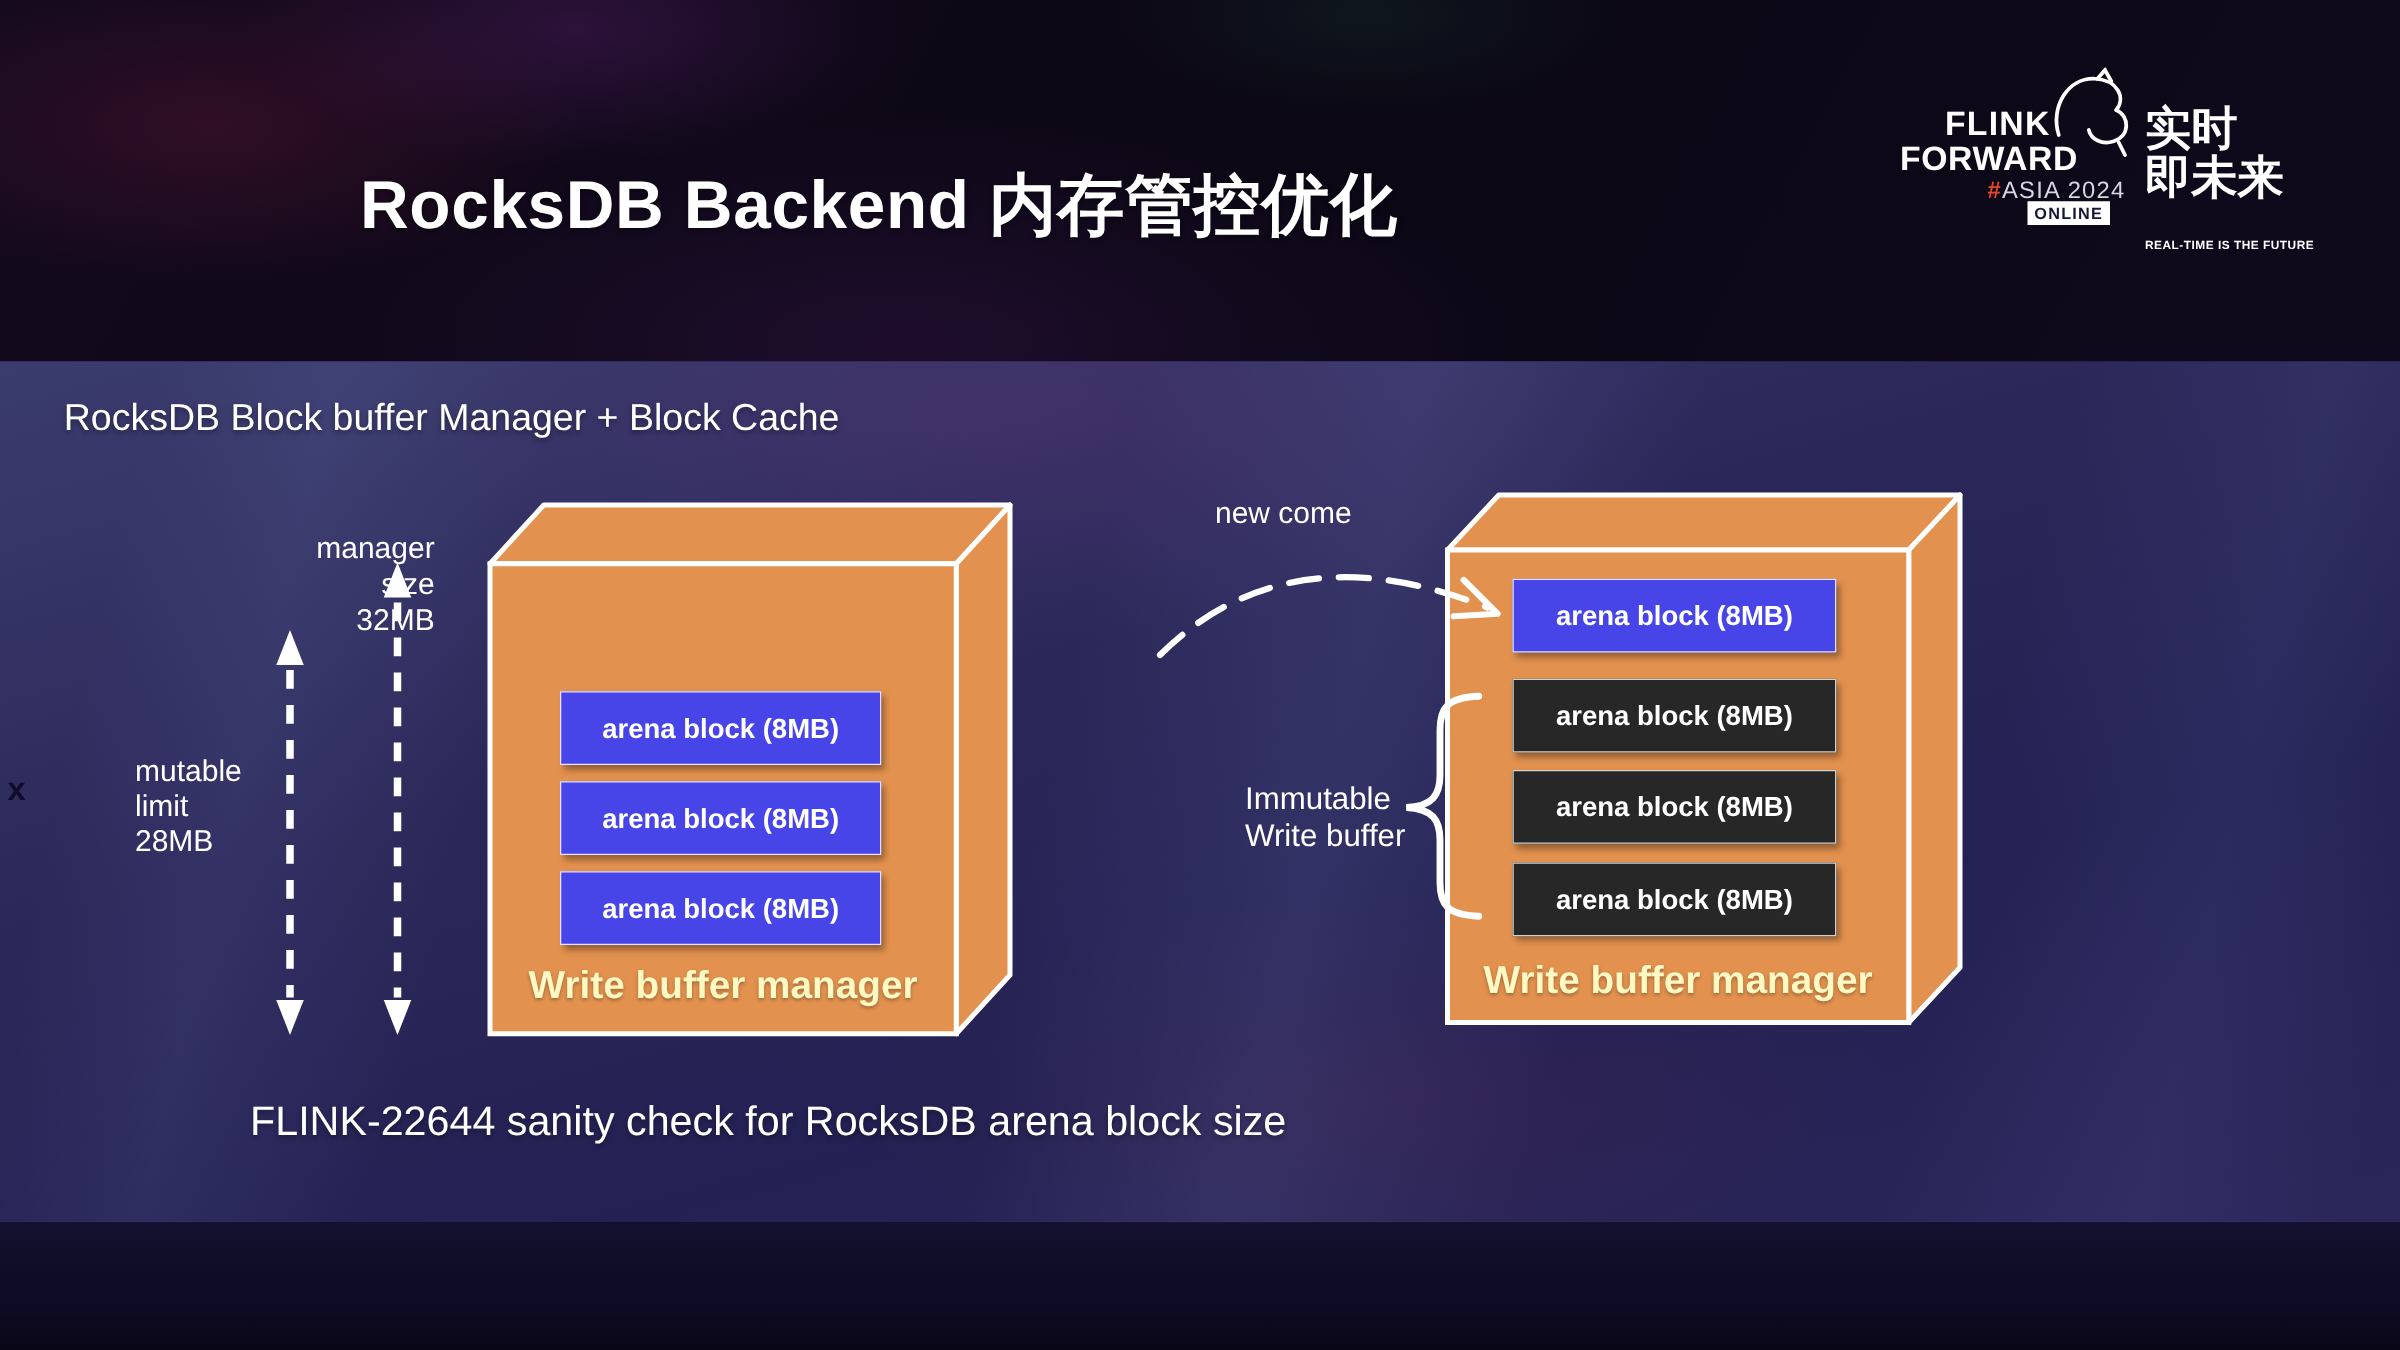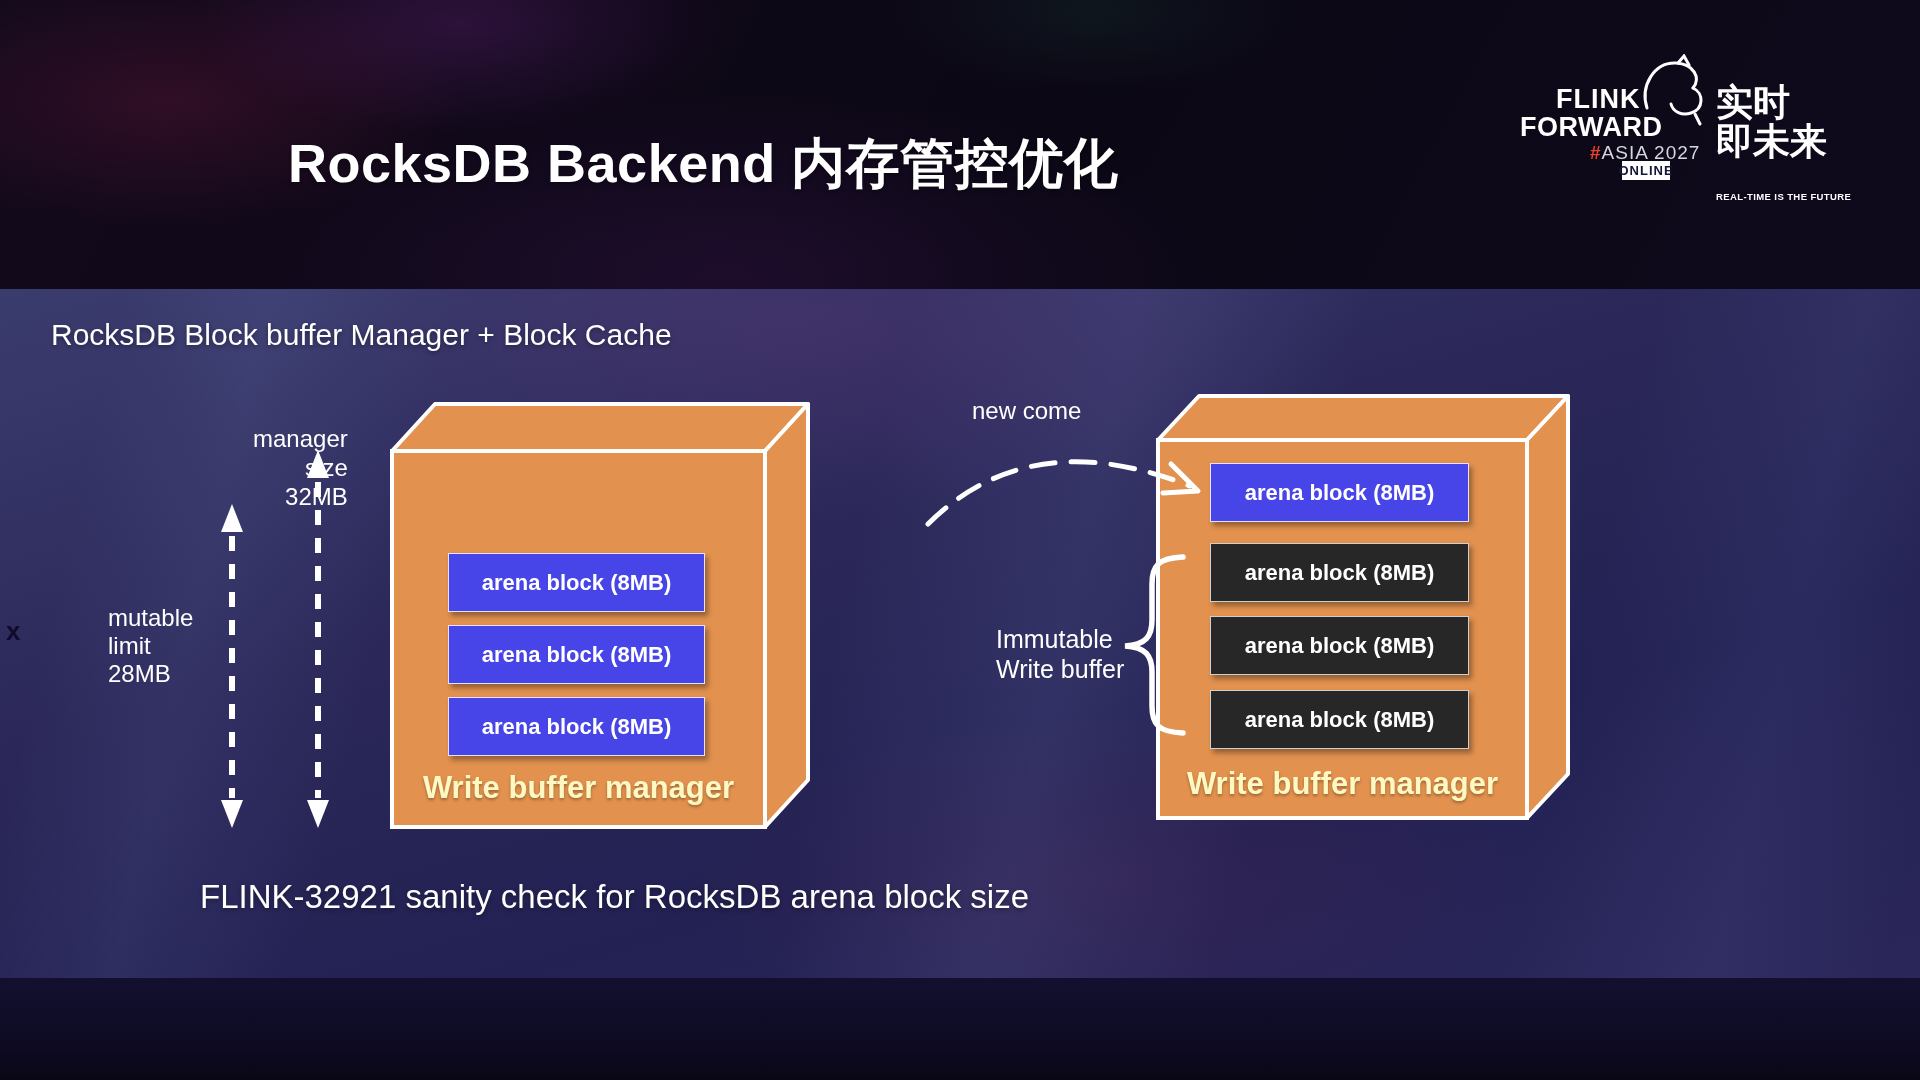--- a/index.html
+++ b/index.html
@@ -40,21 +40,21 @@
   
   .slide-title{left:288px;top:128px;font-size:54px;font-weight:600;letter-spacing:0.5px;}
   .slide-subtitle{left:51px;top:318px;font-size:30px;font-weight:500;}
   .slide-footnote{left:200px;top:878px;font-size:33px;font-weight:500;}
   .stray-x{left:6px;top:616px;font-size:26px;font-weight:700;color:#0f0b2a;}
   
   .logo-flink{left:1556px;top:84px;font-size:27px;font-weight:800;letter-spacing:1px;}
   .logo-forward{left:1520px;top:112px;font-size:27px;font-weight:800;letter-spacing:0.5px;}
   .logo-asia{left:1590px;top:142px;font-size:19px;font-weight:300;letter-spacing:1px;color:#d6d7e0;}
   .logo-asia .hash{color:var(--logo-red);font-weight:600;}
-  .logo-online{left:1622px;top:161px;width:48px;height:19px;background:#ffffff;
+  .logo-online{left:1622px;top:161px;width:66px;height:19px;background:#ffffff;
     display:flex;align-items:center;justify-content:center;
     font-size:13px;font-weight:700;color:#161637;letter-spacing:1px;}
   .logo-cjk1{left:1716px;top:78px;font-size:37px;font-weight:800;}
   .logo-cjk2{left:1716px;top:117px;font-size:37px;font-weight:800;}
   .logo-tagline{left:1716px;top:163px;font-size:9.5px;font-weight:700;letter-spacing:0.4px;margin-top:28px;}
   
   .anno{font-size:24px;font-weight:500;line-height:29px;color:#ffffff;}
   .anno-manager{left:253px;top:424px;text-align:right;}
   .anno-mutable{left:108px;top:604px;width:122px;text-align:left;line-height:28px;}
   .anno-newcome{left:972px;top:396px;font-size:24px;}
@@ -127,21 +127,21 @@
   <div class="abs wt logo-forward">FORWARD</div>
   <svg class="abs" style="left:1638px;top:54px;z-index:2" width="72" height="74" viewBox="0 0 72 74">
     <g fill="none" stroke="#ffffff" stroke-width="3" stroke-linecap="round">
       <path d="M 9 54 C 2 32 16 8 38 9 C 56 10 63 24 55 34"></path>
       <path d="M 55 34 C 66 39 66 55 53 59 C 44 62 35 58 33 50"></path>
       <path d="M 40 9 L 46 2 L 51 11"></path>
       <path d="M 57 60 L 62 70"></path>
     </g>
   </svg>
   <div class="abs logo-asia">
-    <span class="hash">#</span><span>ASIA 2027</span>
+    <span class="hash">#</span><span>ASIA 2024</span>
   </div>
   <div class="abs logo-online">ONLINE</div>
   <div class="abs wt logo-cjk1">实时</div>
   <div class="abs wt logo-cjk2">即未来</div>
   <div class="abs wt logo-tagline">REAL-TIME IS THE FUTURE</div>
 </div>
 
 <div class="abs wt shadowed slide-subtitle">RocksDB Block buffer Manager + Block Cache</div>
 
 <div class="abs anno anno-manager">
@@ -165,14 +165,14 @@
 <div class="arena-block arena-blue lb" style="top:625px">arena block (8MB)</div>
 <div class="arena-block arena-blue lb" style="top:697px">arena block (8MB)</div>
 <div class="box-label box-label-left">Write buffer manager</div>
 
 <div class="arena-block arena-blue rb" style="top:463px">arena block (8MB)</div>
 <div class="arena-block arena-dark rb" style="top:543px">arena block (8MB)</div>
 <div class="arena-block arena-dark rb" style="top:616px">arena block (8MB)</div>
 <div class="arena-block arena-dark rb" style="top:690px">arena block (8MB)</div>
 <div class="box-label box-label-right">Write buffer manager</div>
 
-<div class="abs wt shadowed slide-footnote">FLINK-32921 sanity check for RocksDB arena block size</div>
+<div class="abs wt shadowed slide-footnote">FLINK-22644 sanity check for RocksDB arena block size</div>
 <div class="abs stray-x">x</div>
 
 </body></html>

